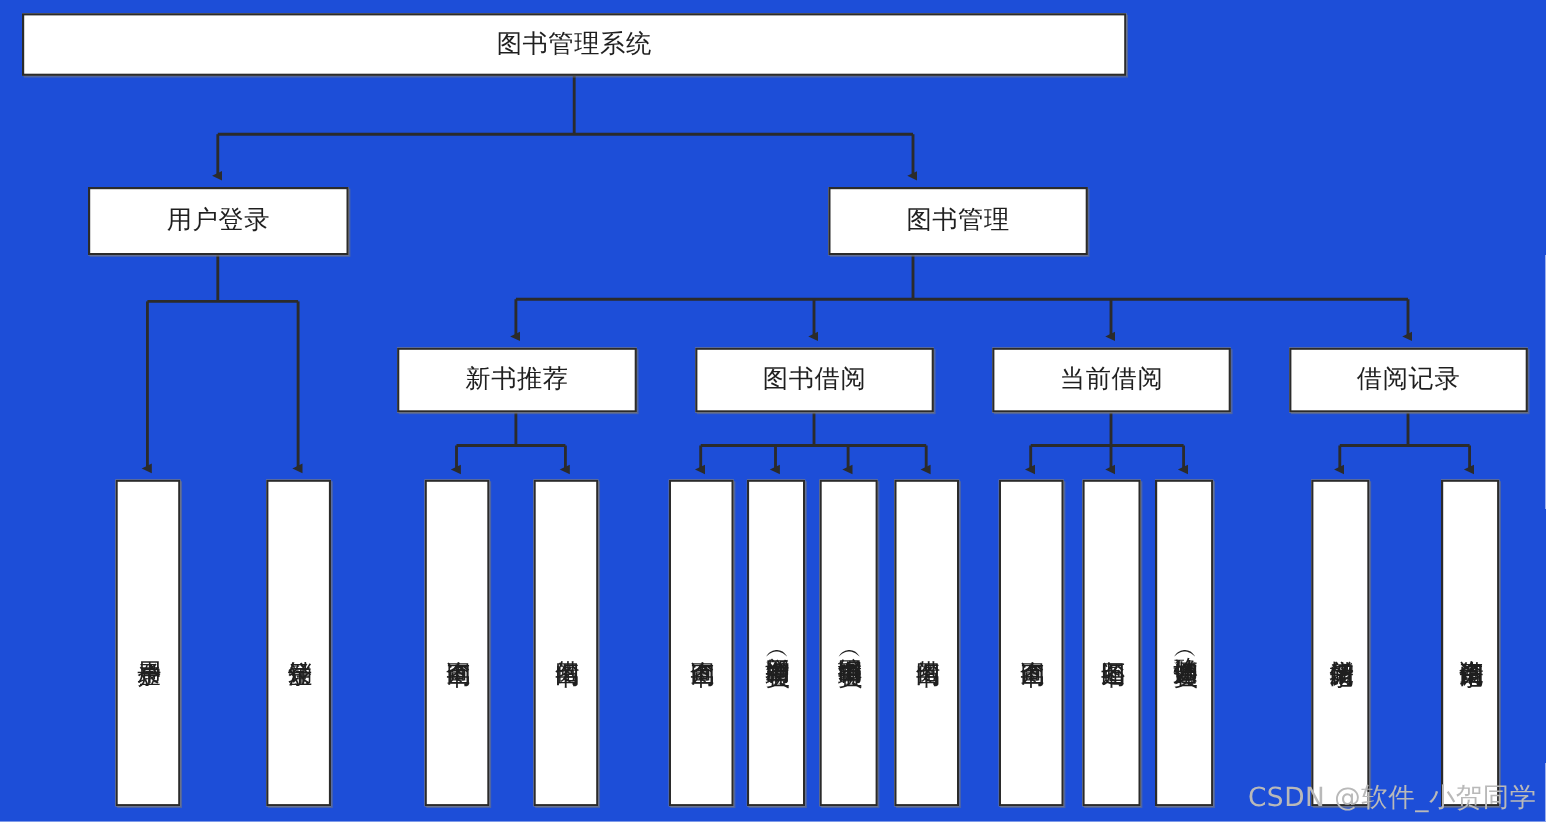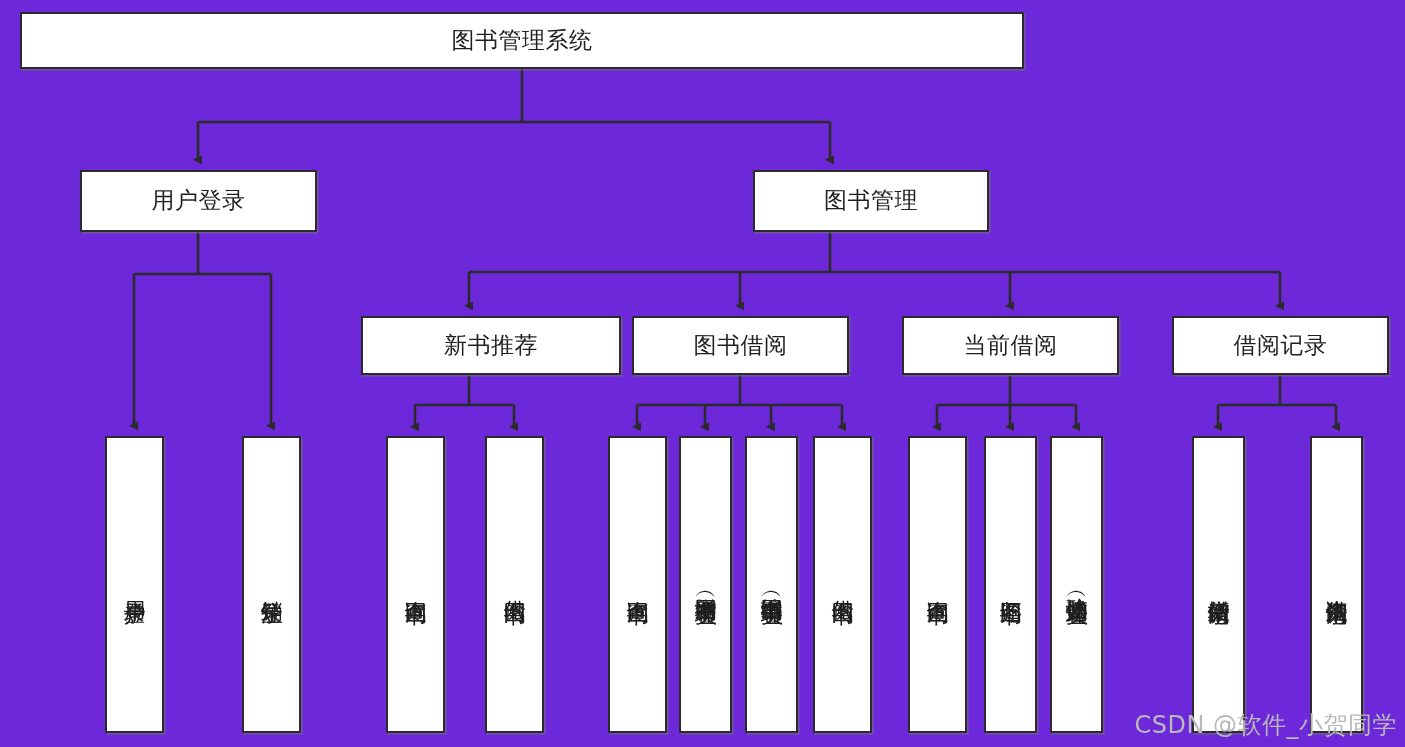--- a/index.html
+++ b/index.html
@@ -7,21 +7,21 @@
     padding: 0;
     background: #ffffff;
   }
   body {
     font-family: "DejaVu Sans", "Liberation Sans", sans-serif;
   }
   #canvas {
     position: relative;
     width: 1405px;
     height: 747px;
-    background: #6d28d9;
+    background: #1d4ed8;
     overflow: hidden;
   }
   #wires {
     position: absolute;
     left: 0;
     top: 0;
     width: 1405px;
     height: 747px;
   }
   .node {
@@ -131,21 +131,21 @@
     <span class="label">图书管理系统</span>
   </div>
 
   <div class="node horiz" style="left:80px; top:170px; width:237px; height:62px;">
     <span class="label">用户登录</span>
   </div>
   <div class="node horiz" style="left:712px; top:170px; width:236px; height:62px;margin-left:41px;">
     <span class="label">图书管理</span>
   </div>
 
-  <div class="node horiz" style="left:361px; top:316px; width:260px; height:59px;">
+  <div class="node horiz" style="left:361px; top:316px; width:218px; height:59px;">
     <span class="label">新书推荐</span>
   </div>
   <div class="node horiz" style="left:632px; top:316px; width:217px; height:59px;">
     <span class="label">图书借阅</span>
   </div>
   <div class="node horiz" style="left:1172px; top:316px; width:217px; height:59px;">
     <span class="label">借阅记录</span>
   </div>
   <div class="node horiz" style="left:902px; top:316px; width:217px; height:59px;">
     <span class="label">当前借阅</span>

